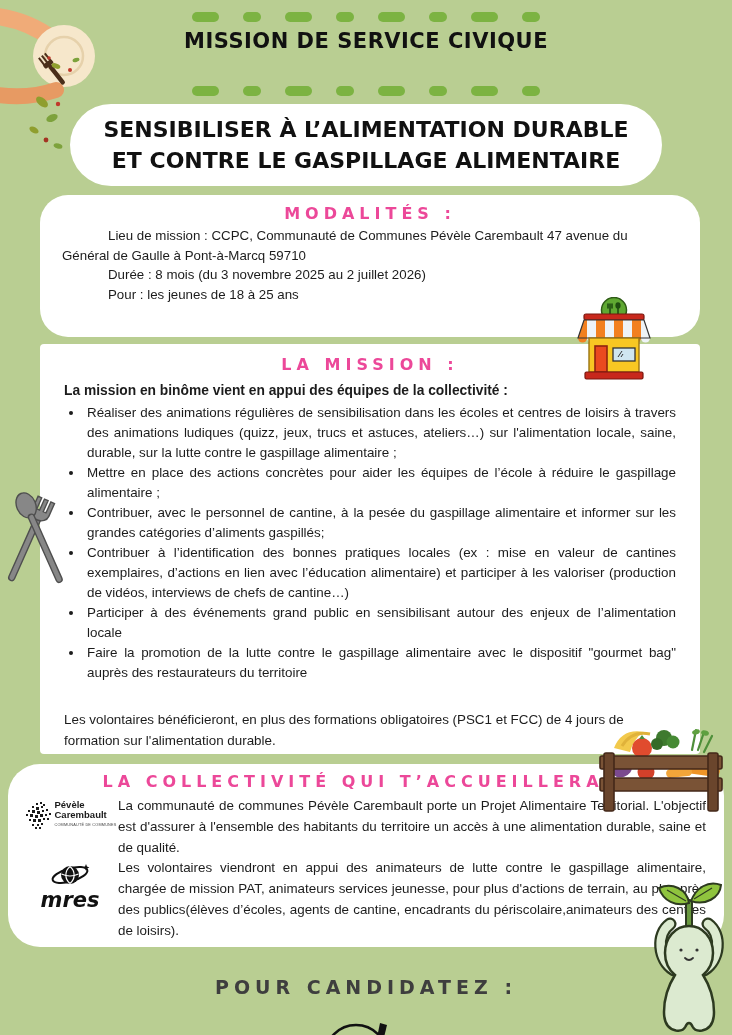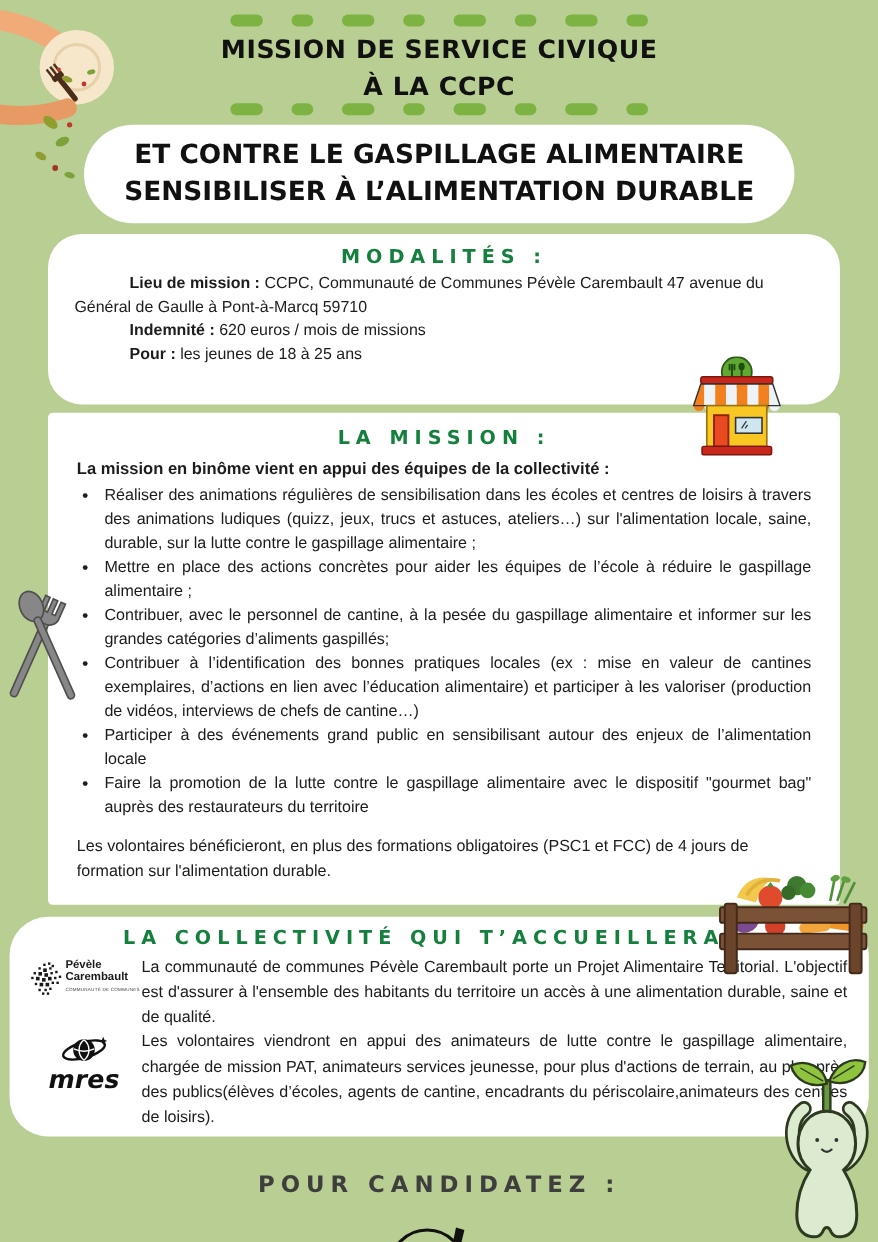--- a/index.html
+++ b/index.html
@@ -26,36 +26,36 @@
 
   
   .banner { left:70px; top:104px; width:592px; height:82px; border-radius:42px;
     display:flex; flex-direction:column; justify-content:center; text-align:center;
     font-family:"DejaVu Sans", sans-serif; font-weight:900; font-size:22px;
     line-height:31px; color:#111; }
 
   
   .sec-head {
     text-align:center; font-family:"DejaVu Sans", sans-serif; font-weight:800;
-    font-size:16px; letter-spacing:5px; color:#15803d;
+    font-size:16px; letter-spacing:5px; color:#ec4899;
   }
 
   
   .modalites { left:40px; top:195px; width:660px; height:142px; border-radius:28px; padding:9px 22px; }
   .modalites .sec-head { margin-bottom:3px; }
   .modalites p { font-size:13.3px; line-height:19.6px; }
-  .modalites b { font-weight:bold;padding-left:46px; }
+  .modalites b { font-weight:normal;padding-left:46px; }
 
   
   .mission { left:40px; top:344px; width:660px; height:410px; border-radius:4px; padding:11px 24px; }
   .mission .sec-head { margin-bottom:6px; }
   .mission .intro { font-weight:bold; font-size:13.8px; line-height:21px; margin-bottom:2px; }
   .mission ul { margin-left:20px; }
   .mission li { font-size:13.4px; line-height:20px; text-align:justify; padding-left:3px; }
-  .mission .outro { font-size:13.4px; line-height:20.5px; margin-top:12px; text-align:left; }
+  .mission .outro { font-size:13.4px; line-height:20.5px; margin-top:27px; text-align:left; }
 
   
   .collectivite { left:8px; top:764px; width:716px; height:183px; border-radius:32px; padding:8px 18px 8px 14px; }
   .collectivite .sec-head { margin-bottom:5px; }
   .col-row { display:flex; }
   .col-logo { width:96px; flex:0 0 96px; display:flex; align-items:flex-start; justify-content:center; padding-top:4px; }
   .col-text { flex:1; font-size:13.4px; line-height:20.8px; text-align:justify; }
 
   .pevele { display:flex; align-items:center; gap:1px; }
   .pevele .ptxt { font-size:9.5px; font-weight:bold; line-height:9.5px; color:#1a1a1a; }
@@ -82,42 +82,41 @@
       <span class="dash"></span>
       <span class="dash"></span>
       <span class="dash"></span>
     <span class="dash"></span>
       <span class="dash"></span>
       <span class="dash"></span>
       <span class="dash"></span>
   </div>
   <div class="main-title">
     <div>MISSION DE SERVICE CIVIQUE</div>
-    <div>À LA CCPC</div>
   </div>
   <div class="dash-row bottom">
     <span class="dash"></span>
       <span class="dash"></span>
       <span class="dash"></span>
       <span class="dash"></span>
     <span class="dash"></span>
       <span class="dash"></span>
       <span class="dash"></span>
       <span class="dash"></span>
   </div>
 
   <div class="box banner">
+    <div>SENSIBILISER À L’ALIMENTATION DURABLE</div>
     <div>ET CONTRE LE GASPILLAGE ALIMENTAIRE</div>
-    <div>SENSIBILISER À L’ALIMENTATION DURABLE</div>
   </div>
 
   <div class="box modalites">
     <div class="sec-head">MODALITÉS :</div>
     <p><b>Lieu de mission :</b> <span>CCPC, Communauté de Communes Pévèle Carembault 47 avenue du Général de Gaulle à Pont-à-Marcq 59710</span></p>
-    <p><b>Indemnité :</b> <span>620 euros / mois de missions</span></p>
+    <p><b>Durée :</b> <span>8 mois (du 3 novembre 2025 au 2 juillet 2026)</span></p>
     <p><b>Pour :</b> <span>les jeunes de 18 à 25 ans</span></p>
   </div>
 
   <div class="box mission">
     <div class="sec-head">LA MISSION :</div>
     <p class="intro">La mission en binôme vient en appui des équipes de la collectivité :</p>
     <ul>
       <li>Réaliser des animations régulières de sensibilisation dans les écoles et centres de loisirs à travers des animations ludiques (quizz, jeux, trucs et astuces, ateliers…) sur l'alimentation locale, saine, durable, sur la lutte contre le gaspillage alimentaire ;</li>
       <li>Mettre en place des actions concrètes pour aider les équipes de l’école à réduire le gaspillage alimentaire ;</li>
       <li>Contribuer, avec le personnel de cantine, à la pesée du gaspillage alimentaire et informer sur les grandes catégories d’aliments gaspillés;</li>

